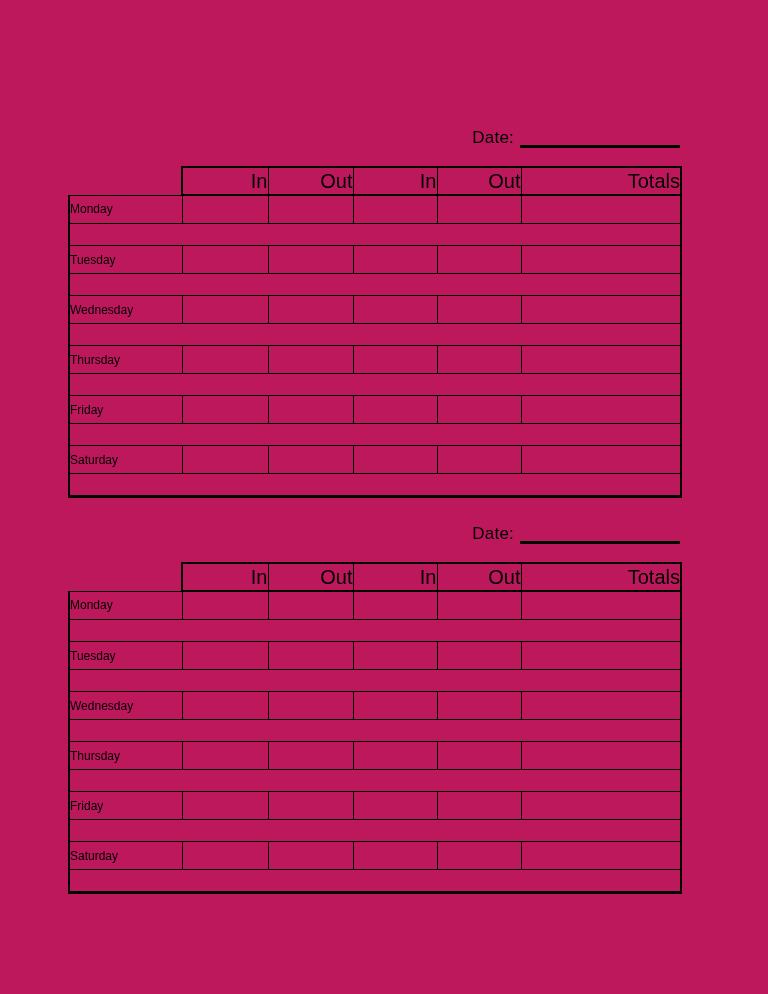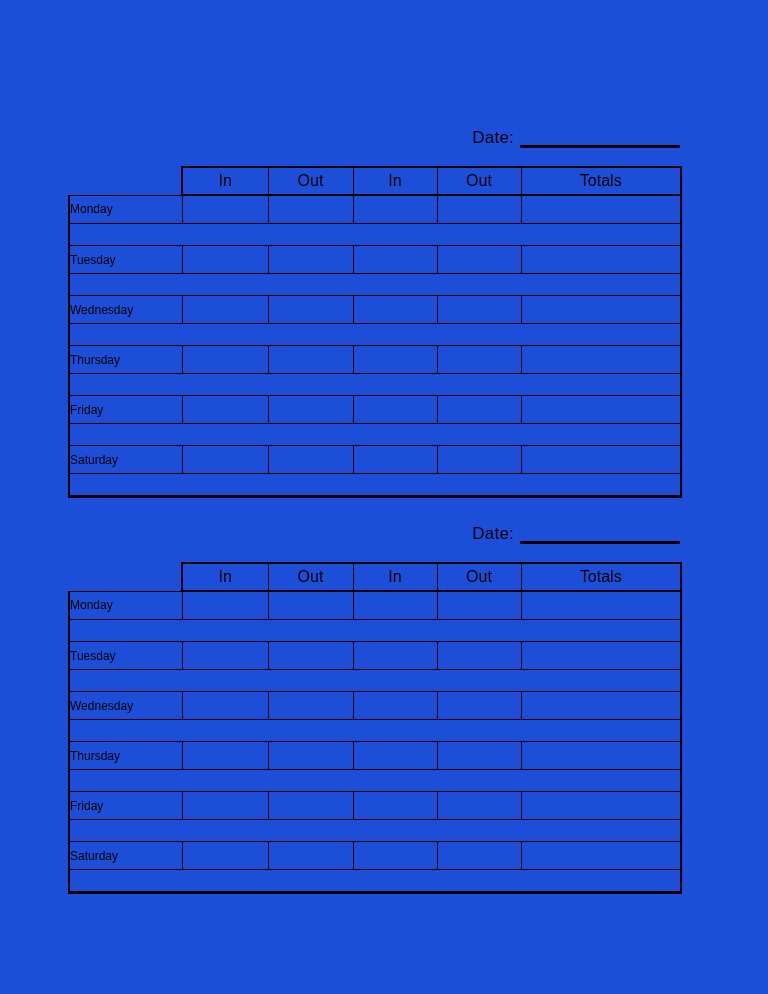--- a/index.html
+++ b/index.html
@@ -15,21 +15,21 @@
     position: relative;
     overflow: hidden;
   }
 
   .page {
     position: absolute;
     left: 0;
     top: 0;
     width: 768px;
     height: 994px;
-    background: #1d4ed8;
+    background: #be185d;
   }
 
   
   .section {
     position: absolute;
     left: 68px;
     width: 612px;
   }
   .section--first { top: 118px; }
   .section--second { top: 514px; }
@@ -78,22 +78,22 @@
     font-weight: normal;
   }
 
   
   .hdr-corner {
     border: none;
     height: 26px;
   }
   .hdr-cell {
     height: 26px;
-    text-align: center;
-    font-size: 16px;
+    text-align: right;
+    font-size: 20px;
     line-height: 18px;
     border-left: 1.5px solid #000000;
     border-right: 1.5px solid #000000;
     border-top: 2.5px solid #000000;
     border-bottom: 2.5px solid #000000;
   }
   .hdr-cell.first { border-left: 2.5px solid #000000; }
   .hdr-cell.last  { border-right: 2.5px solid #000000; }
 
   

